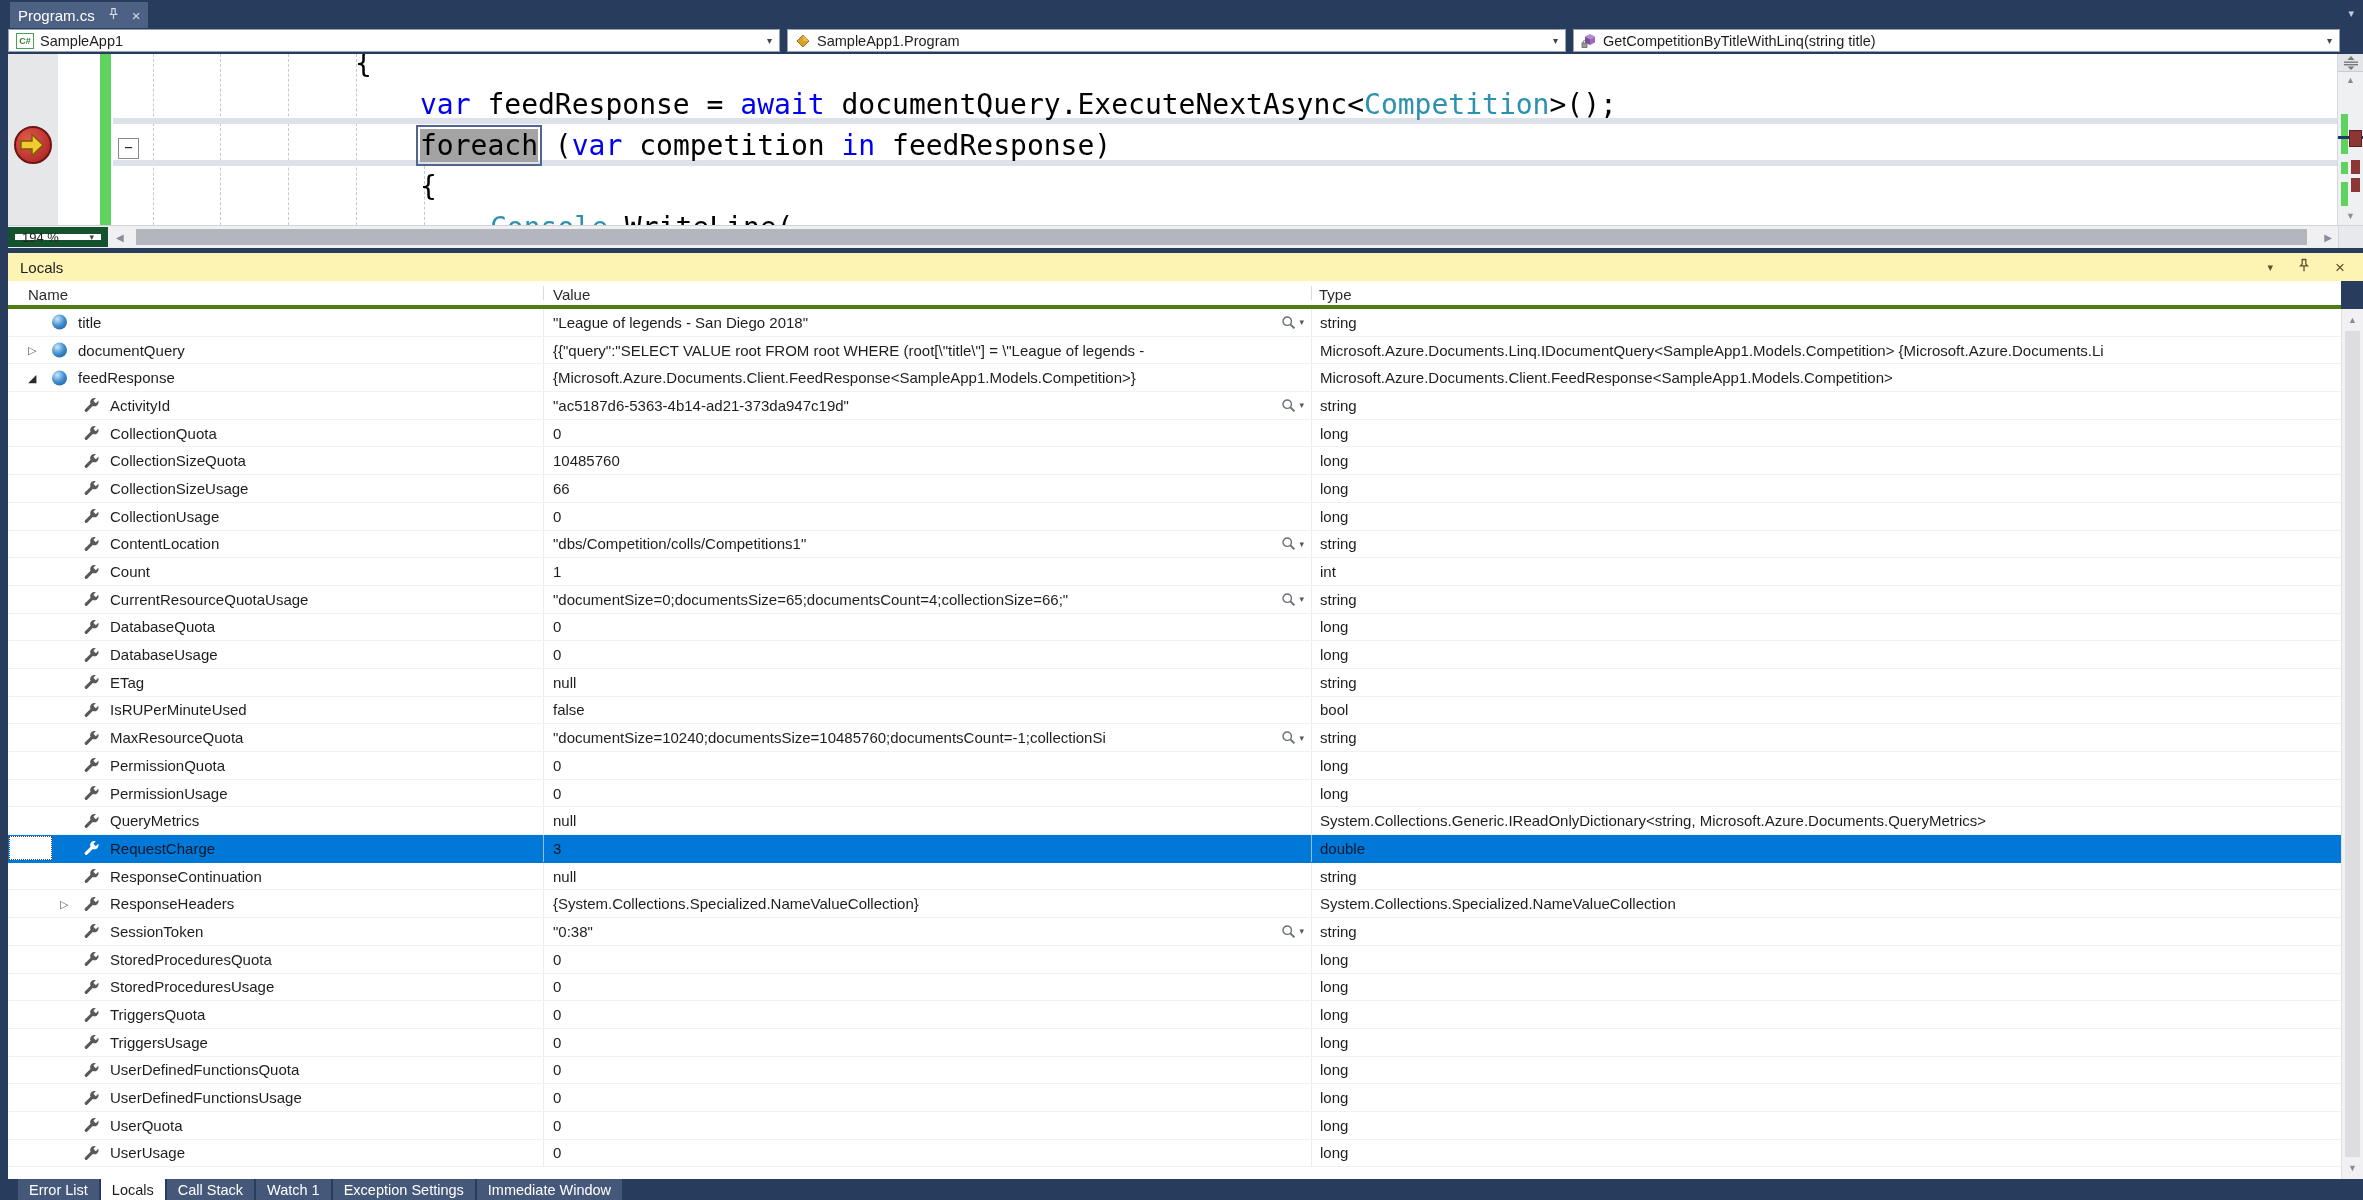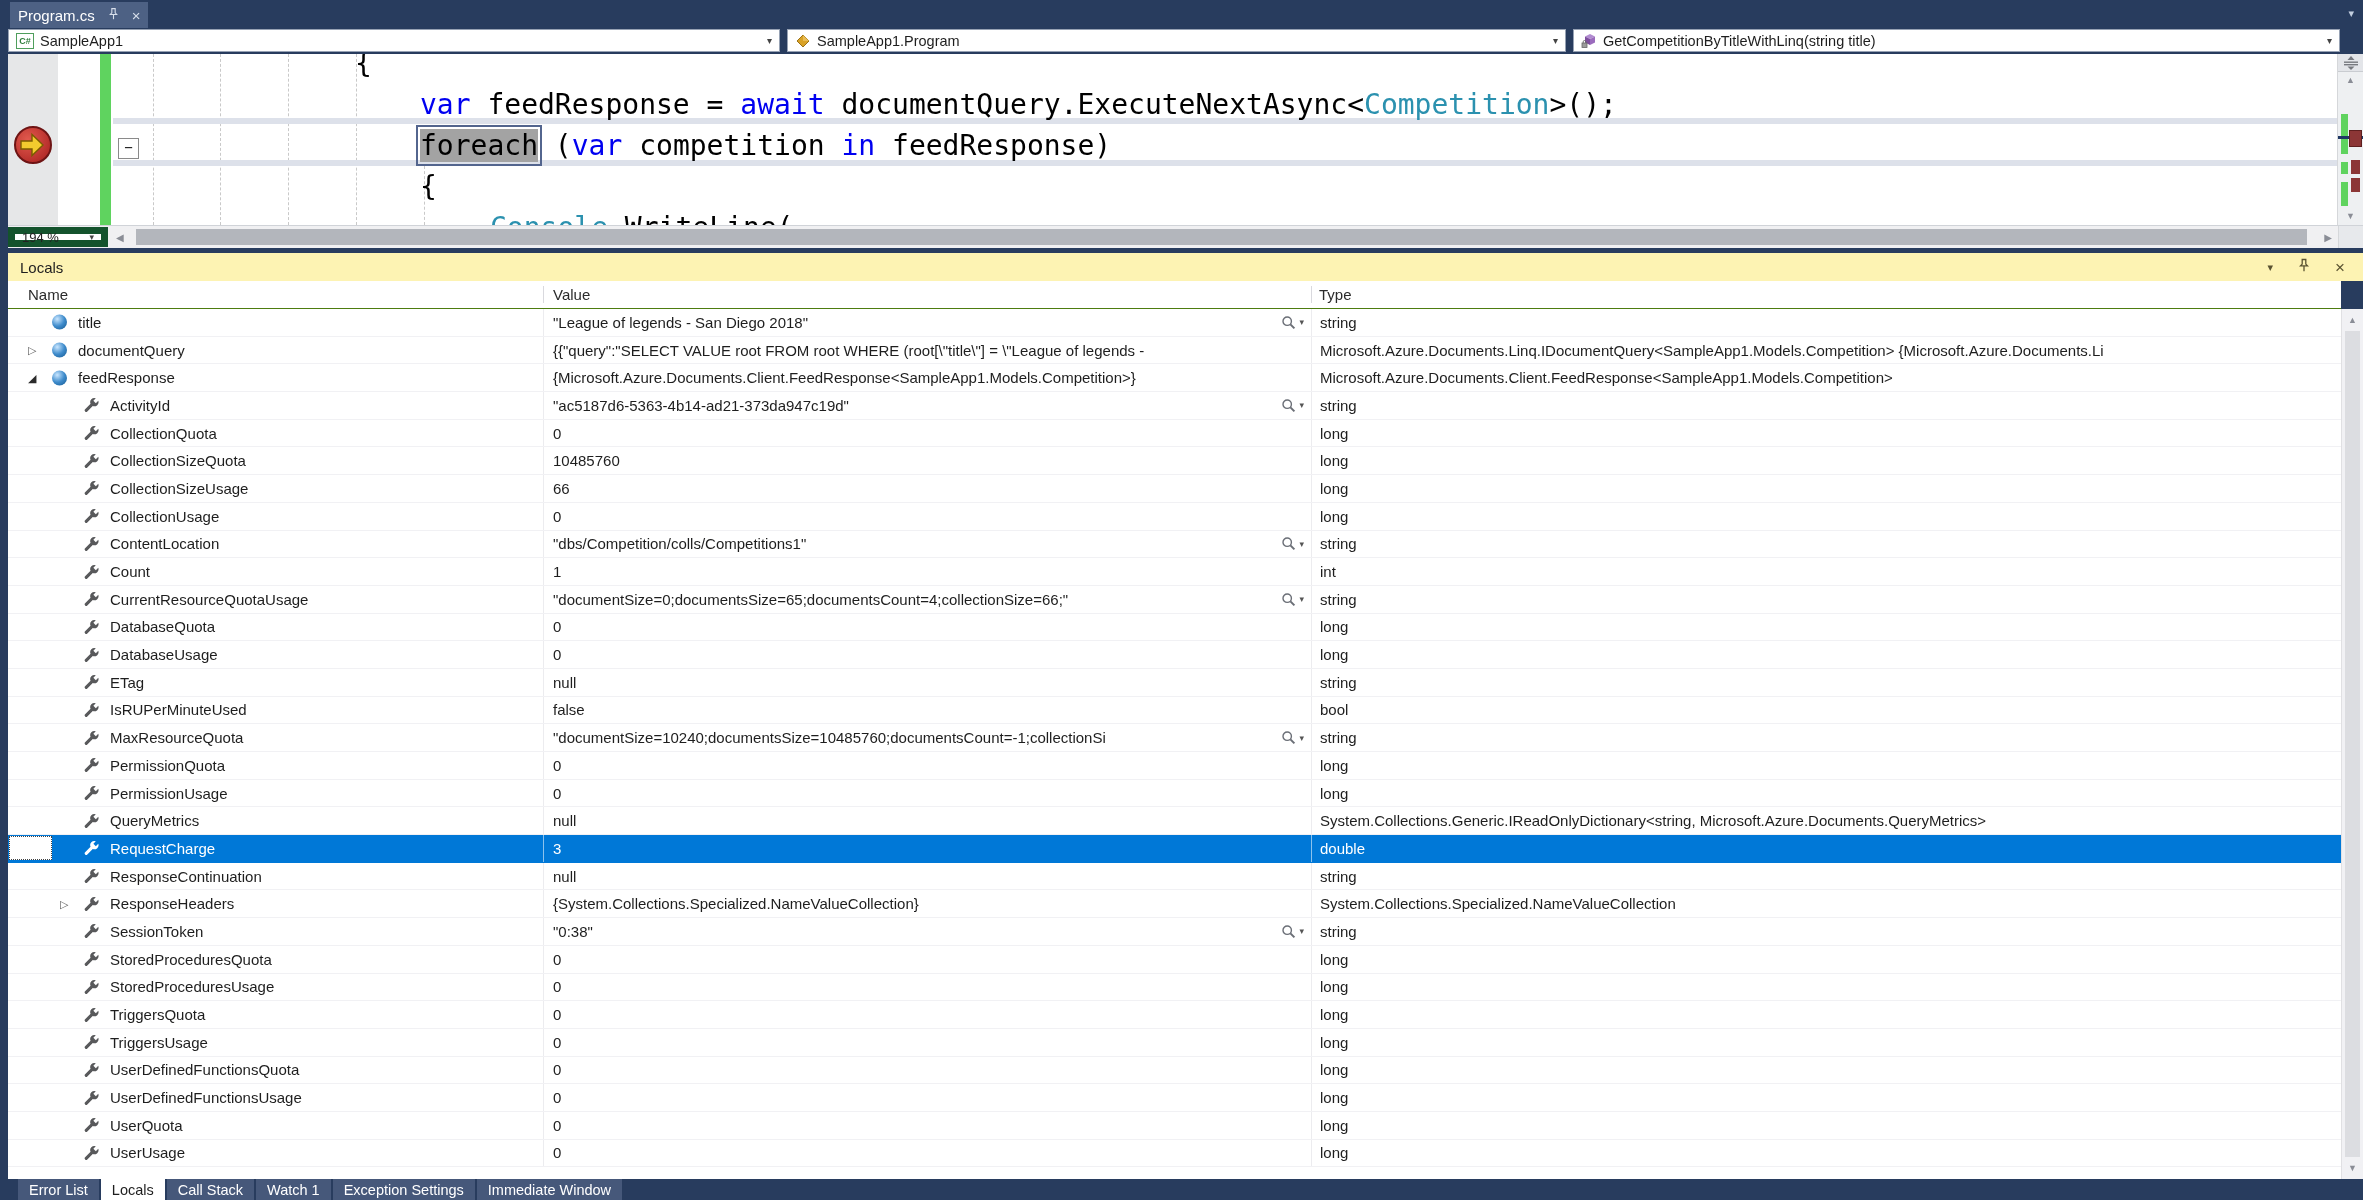--- a/index.html
+++ b/index.html
@@ -64,30 +64,30 @@
   .h-left{left:108px;} .h-right{right:31px;}
   .h-thumb{position:absolute;left:128px;right:56px;top:3px;height:16px;background:#b3b6bc;}
   .h-corner{position:absolute;right:0;top:0;bottom:0;width:25px;background:#e7e9ec;border-left:1px solid #d5d7da;box-sizing:border-box;}
 
   
   .locals-title{position:absolute;left:8px;top:253px;width:2355px;height:28px;background:#fdf3b3;
                 color:#1e1e1e;font-size:15px;display:flex;align-items:center;padding:0 12px;box-sizing:border-box;}
   .lt-icons{margin-left:auto;display:flex;align-items:center;gap:24px;padding-right:6px;color:#5a5331;}
   .lt-caret{font-size:11px;} .lt-close{font-size:17px;line-height:1;}
   .locals-header{position:absolute;left:8px;top:281px;width:2333px;height:28px;background:#fff;
-                 border-bottom:1px solid #4d7c0f;box-sizing:border-box;font-size:15px;color:#2b2b2b;}
+                 border-bottom:4px solid #4d7c0f;box-sizing:border-box;font-size:15px;color:#2b2b2b;}
   .locals-header span{position:absolute;line-height:27px;}
   .h-name{left:20px;} .h-value{left:545px;} .h-type{left:1311px;}
   .hsep{position:absolute;top:5px;bottom:5px;width:1px;background:#d9d9de;}
   .hsep1{left:535px;} .hsep2{left:1303px;}
 
   .locals-body{position:absolute;left:8px;top:309px;width:2333px;height:870px;background:#fff;overflow:hidden;}
   .l-row{position:relative;height:27.7px;box-sizing:border-box;border-bottom:1px solid #f1f1f4;
          font-size:15px;color:#1e1e1e;}
-  .l-row.sel{background:#0078d7;color:#ffffff;border-bottom-color:#0078d7;}
+  .l-row.sel{background:#0078d7;color:#0f172a;border-bottom-color:#0078d7;}
   .c-name{position:absolute;left:0;top:0;bottom:0;width:536px;box-sizing:border-box;border-right:1px solid #ececef;overflow:hidden;}
   .c-value{position:absolute;left:536px;top:0;bottom:0;width:768px;box-sizing:border-box;border-right:1px solid #ececef;
            display:flex;align-items:center;padding-left:9px;overflow:hidden;}
   .c-type{position:absolute;left:1304px;right:0;top:0;bottom:0;display:flex;align-items:center;padding-left:8px;
           overflow:hidden;white-space:nowrap;}
   .sel .c-name,.sel .c-value{border-right-color:rgba(255,255,255,.55);}
   .exp{position:absolute;top:50%;transform:translateY(-50%);font-size:11px;color:#555;}
   .exp-open{color:#2b2b2b;}
   .ricon{position:absolute;top:50%;transform:translateY(-50%);display:inline-flex;color:#58595b;}
   .sel .ricon{color:#fff;}

